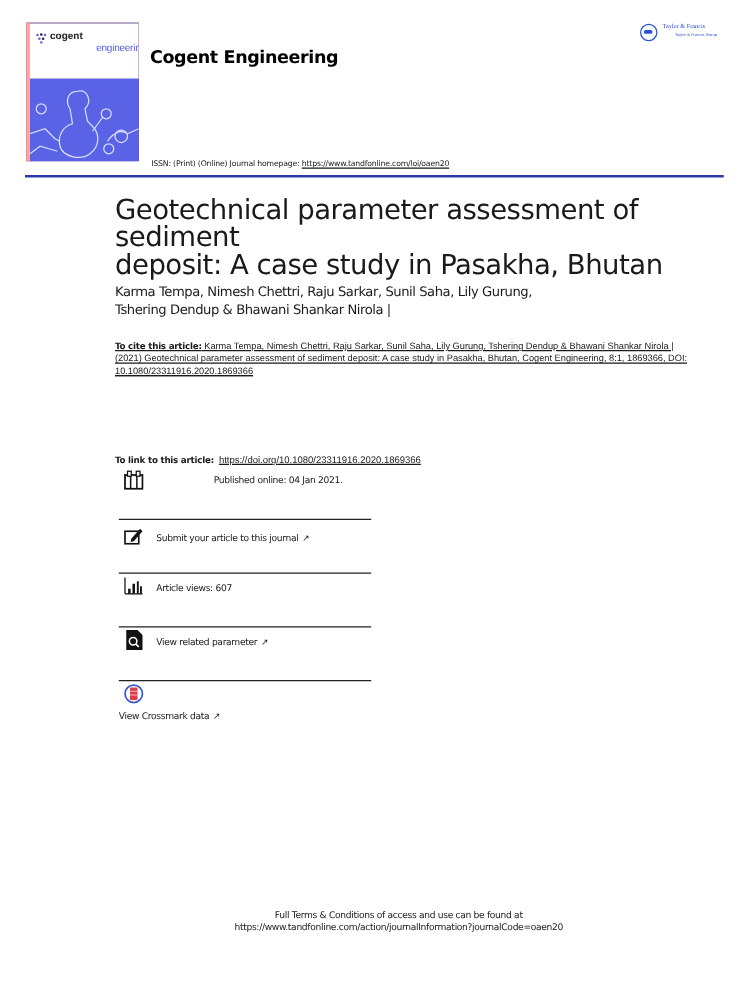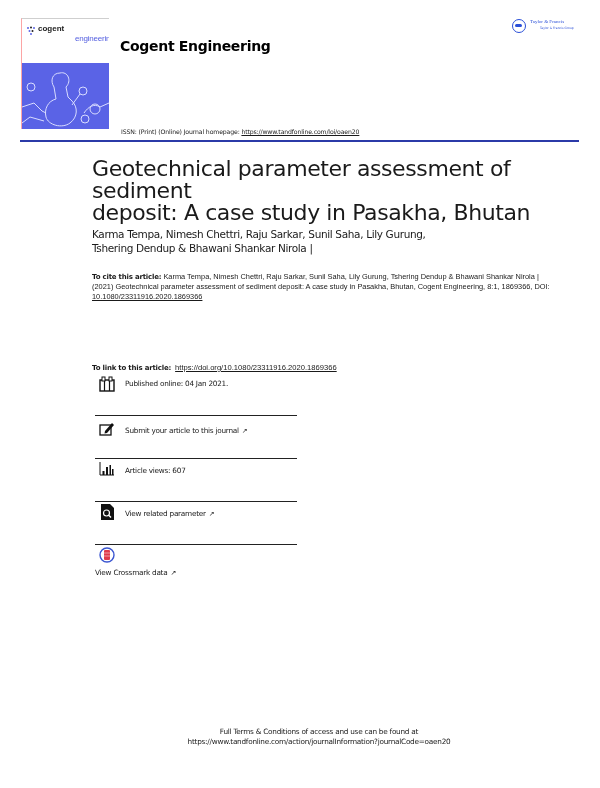--- a/index.html
+++ b/index.html
@@ -1,20 +1,20 @@
 <!DOCTYPE html>
 <html><head>
   <meta charset="utf-8">
   <style>
     html, body { margin: 0; padding: 0; background: #ffffff; }
     body { width: 600px; height: 788px; position: relative; overflow: hidden; font-family: "DejaVu Sans", sans-serif; color: #1a1a1a; }
     .abs { position: absolute; }
 
     
-    .cover { left: 21px; top: 18px; width: 87px; height: 110px; border-left: 1px solid #fca5a5; border-top: 1px solid #cfcfcf; background: #4c1d95; overflow: hidden; }
+    .cover { left: 21px; top: 18px; width: 87px; height: 110px; border-left: 3px solid #fca5a5; border-top: 1px solid #cfcfcf; background: #4c1d95; overflow: hidden; }
     .cover-top { position: absolute; left: 0; top: 0; width: 87px; height: 44px; background: #fff; }
     .cover-logo-line1 { position: absolute; left: 16px; top: 5px; font-size: 8px; font-weight: bold; color: #222; font-family: "Liberation Sans", sans-serif; }
     .cover-logo-line2 { position: absolute; left: 16px; top: 15px; font-size: 8px; color: #5560e0; font-family: Liberation Sans, sans-serif; letter-spacing: -0.2px; margin-left: 37px; }
     .cover-dots { position: absolute; left: 4px; top: 7px; width: 10px; height: 9px; }
     .cover-art { position: absolute; left: 0; top: 44px; width: 87px; height: 66px; background: #5a63e6; }
 
     .journal-title { left: 120px; top: 38px; font-size: 14px; font-weight: bold; color: #000000; font-family: "DejaVu Sans", sans-serif; letter-spacing: -0.3px; }
 
     .tf-logo { left: 512px; top: 17px; width: 75px; height: 20px; }
     .tf-circle { position: absolute; left: 0; top: 2px; width: 14px; height: 14px; border: 1.5px solid #2a4fd8; border-radius: 50%; box-sizing: border-box; }
@@ -23,21 +23,21 @@
     .tf-text2 { position: absolute; left: 28px; top: 9px; font-size: 3px; color: #2a4fd8; white-space: nowrap; }
 
     .issn-line { left: 121px; top: 128px; font-size: 6.2px; color: #1a1a1a; white-space: nowrap; font-family: "DejaVu Sans", sans-serif; letter-spacing: -0.15px; }
     .issn-line a { color: #1a1a1a; text-decoration: underline; }
     .blue-rule { left: 20px; top: 140px; width: 559px; height: 2px; background: #2b3aa8; }
 
     .article-title { left: 92px; top: 158px; width: 470px; font-size: 22px; line-height: 22px; font-weight: normal; color: #1a1a1a; font-family: "DejaVu Sans", sans-serif; letter-spacing: -0.4px; }
 
     .authors { left: 92px; top: 228px; width: 470px; font-size: 10.5px; line-height: 13.5px; color: #1a1a1a; font-family: "DejaVu Sans", sans-serif; letter-spacing: -0.35px; }
 
-    .cite { left: 92px; top: 272px; width: 470px; font-size: 7.4px; line-height: 10.2px; color: #1a1a1a; font-family: "Liberation Sans", sans-serif; }
+    .cite { left: 92px; top: 272px; width: 470px; font-size: 7.4px; line-height: 10.2px; color: #1a1a1a; font-family: "Liberation Sans", sans-serif; text-decoration: underline; }
     .cite .lbl { font-weight: bold; font-family: "DejaVu Sans", sans-serif; font-size: 7px; letter-spacing: -0.2px; }
     .cite a { color: #1a1a1a; text-decoration: underline; }
 
     .link { left: 92px; top: 328px; width: 470px; font-size: 7.6px; color: #1a1a1a; font-family: "Liberation Sans", sans-serif; margin-top: 35px; }
     .link .lbl { font-weight: bold; font-family: "DejaVu Sans", sans-serif; font-size: 7px; letter-spacing: -0.2px; }
     .link a { color: #1a1a1a; text-decoration: underline; margin-left: 4px; }
 
     .info { left: 95px; top: 373px; width: 202px; }
     .info-item { position: relative; display: flex; align-items: flex-start; border-bottom: 1px solid #222; }
     .info-item:last-child { border-bottom: none; }
@@ -108,21 +108,21 @@
 
 <div class="abs info">
   <div class="info-item" style="height:39px; padding-top:3px;">
     <svg class="info-icon" viewBox="0 0 16 16">
       <rect x="1" y="4" width="14" height="11" fill="none" stroke="#111" stroke-width="1.4"></rect>
       <line x1="5.5" y1="4" x2="5.5" y2="15" stroke="#111" stroke-width="1.2"></line>
       <line x1="10.5" y1="4" x2="10.5" y2="15" stroke="#111" stroke-width="1.2"></line>
       <rect x="3" y="1" width="3" height="4" fill="#fff" stroke="#111" stroke-width="1"></rect>
       <rect x="10" y="1" width="3" height="4" fill="#fff" stroke="#111" stroke-width="1"></rect>
     </svg>
-    <div class="info-text" style="padding-top:3px;">Published online: 04 Jan 2021.</div>
+    <div class="info-text" style="padding-top:3px;margin-left:46px;">Published online: 04 Jan 2021.</div>
   </div>
   <div class="info-item" style="height:37px; padding-top:5px;">
     <svg class="info-icon" viewBox="0 0 16 16">
       <rect x="1" y="4" width="11" height="10" fill="none" stroke="#111" stroke-width="1.3"></rect>
       <path d="M6 10 L13 2 L15 4 L8 12 L5.5 12.5 Z" fill="#111"></path>
     </svg>
     <div class="info-text" style="padding-top:5px;"><span>Submit your article to this journal</span><span class="ext">↗</span></div>
   </div>
   <div class="info-item" style="height:40px; padding-top:2px;">
     <svg class="info-icon" viewBox="0 0 16 16">

